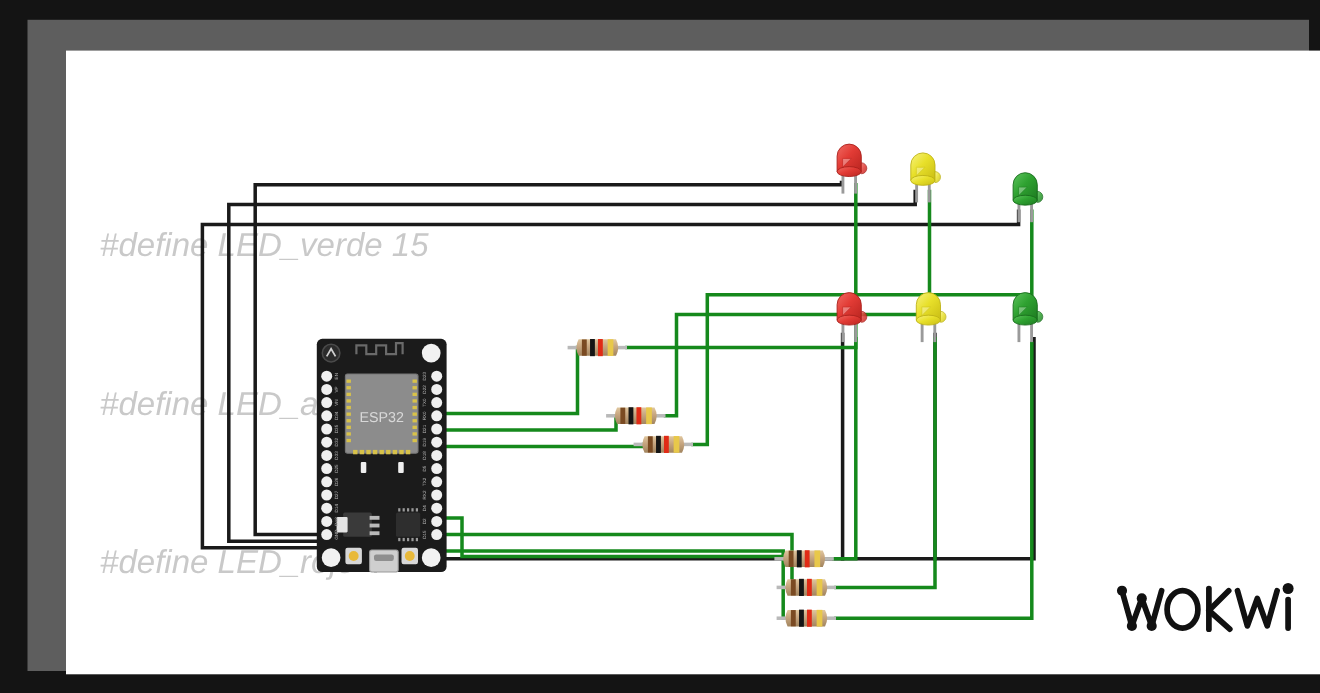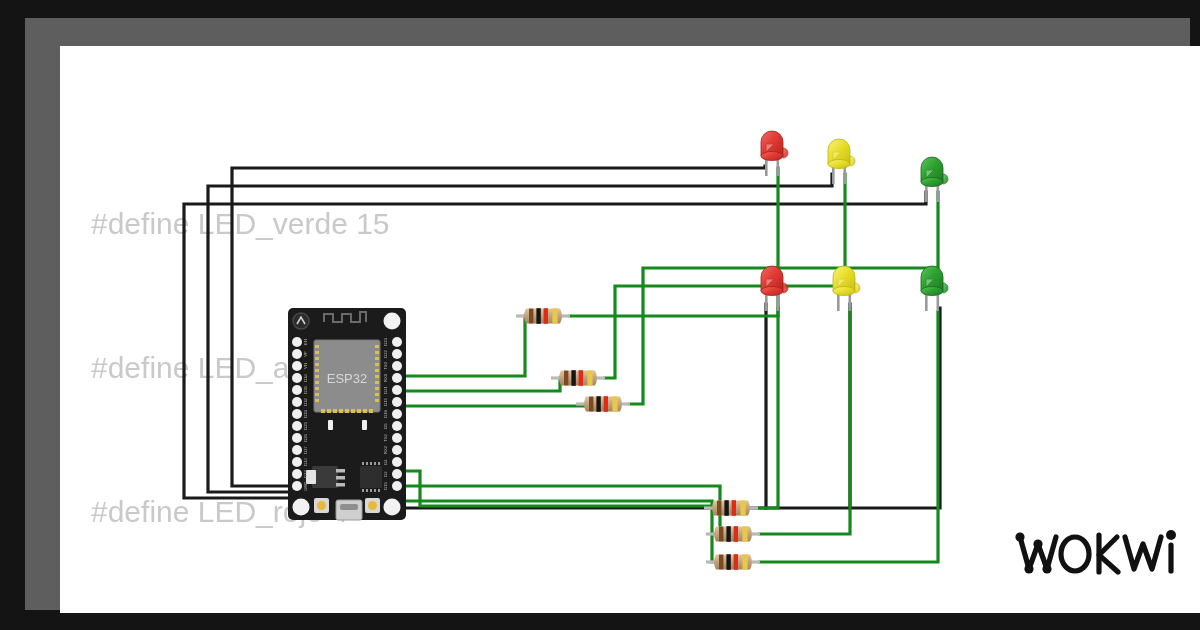--- a/index.html
+++ b/index.html
@@ -25,21 +25,21 @@
   .code{
     position:absolute;left:0;top:0;width:1140px;height:567px;
     color:#c9c9c9;
     font-family:"Liberation Sans", sans-serif;
     font-size:30px;line-height:48px;
     white-space:pre;
     padding:58px 0 0 31px;
     box-sizing:border-box;
     user-select:none;
   }
-  .code div{height:48px;}
+  .code div{height:48px;font-style:italic;}
 
   
   .tab{
     position:absolute;left:69px;top:17px;
     background:#5a5a5a;color:#ffffff;
     font-size:31px;line-height:52px;
     padding:0 17px 0 15px;
     height:52px;
     white-space:nowrap;
     z-index:40;

